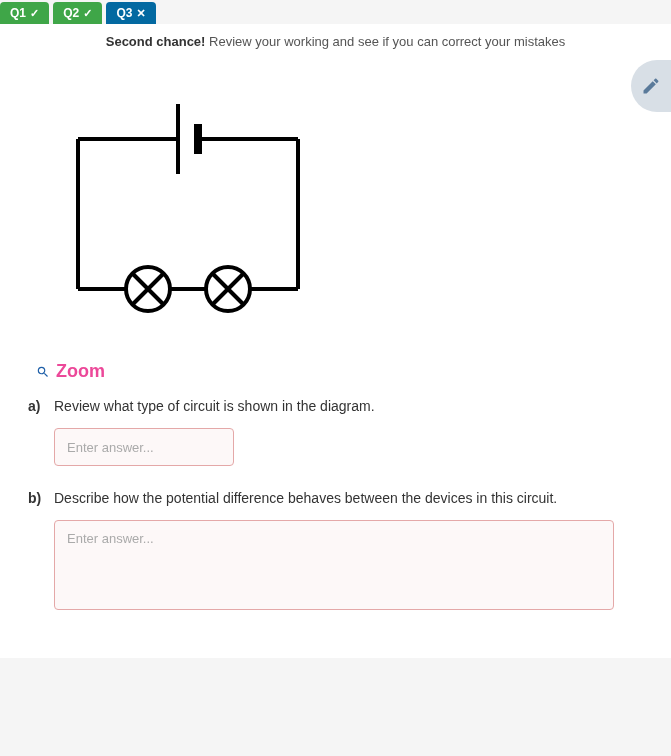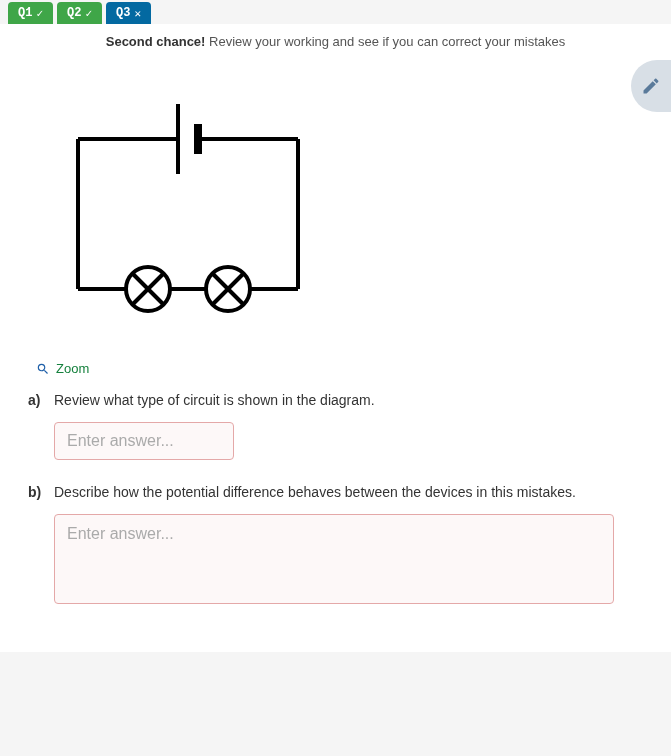--- a/index.html
+++ b/index.html
@@ -7,22 +7,21 @@
       font-family: -apple-system, BlinkMacSystemFont, 'Segoe UI', Arial, sans-serif;
       background: #f5f5f5;
       width: 671px;
       height: 756px;
       overflow: hidden;
       position: relative;
     }
     .tabs {
       display: flex;
       gap: 4px;
-      padding: 2px 8px 0 8px;
-      font-family: Liberation Mono, monospace;
+      padding: 2px 8px 0 0;
     }
     .tab {
       padding: 4px 10px;
       border-radius: 4px 4px 0 0;
       font-size: 12px;
       font-weight: 600;
       color: #fff;
       display: flex;
       align-items: center;
       gap: 4px;
@@ -44,23 +43,23 @@
       background: #fff;
       padding: 10px 28px 20px 28px;
     }
     .circuit-wrap {
       padding: 10px 30px 20px 30px;
     }
     .zoom-link {
       display: inline-flex;
       align-items: center;
       gap: 6px;
-      color: #15803d;
-      font-size: 13px;
-      font-weight: 400;
+      color: #ec4899;
+      font-size: 18px;
+      font-weight: 700;
       cursor: pointer;
       margin: 8px 0 16px 8px;
     }
     .zoom-link svg { width: 14px; height: 14px; }
     .question {
       margin-bottom: 24px;
     }
     .q-text {
       font-size: 14px;
       color: #333;
@@ -72,21 +71,21 @@
     .marks {
       font-size: 13px;
       font-weight: 600;
       color: #333;
       margin: 0 0 12px 26px;
     }
     .answer-input, .answer-textarea {
       border: 1.5px solid #e4a8a8;
       border-radius: 4px;
       padding: 10px 12px;
-      font-size: 16px;
+      font-size: 13px;
       font-family: inherit;
       background: #fdf8f8;
       color: #333;
       margin-left: 26px;
     }
     .answer-input {
       width: 180px;
       height: 38px;
     }
     .answer-textarea {
@@ -175,21 +174,21 @@
     <div class="q-text">
       <span class="q-label">a)</span>
       <span>Review what type of circuit is shown in the diagram.</span>
     </div>
     <input class="answer-input" type="text" placeholder="Enter answer..." style="">
   </div>
 
   <div class="question">
     <div class="q-text">
       <span class="q-label">b)</span>
-      <span>Describe how the potential difference behaves between the devices in this mistakes.</span>
+      <span>Describe how the potential difference behaves between the devices in this circuit.</span>
     </div>
     <textarea class="answer-textarea" placeholder="Enter answer..." style=""></textarea>
   </div>
 
 </div>
 
 <div class="edit-fab">
   <svg width="20" height="20" viewBox="0 0 24 24" fill="#5a7a9a">
     <path d="M3 17.25V21h3.75L17.81 9.94l-3.75-3.75L3 17.25zM20.71 7.04c.39-.39.39-1.02 0-1.41l-2.34-2.34c-.39-.39-1.02-.39-1.41 0l-1.83 1.83 3.75 3.75 1.83-1.83z"></path>
   </svg>

